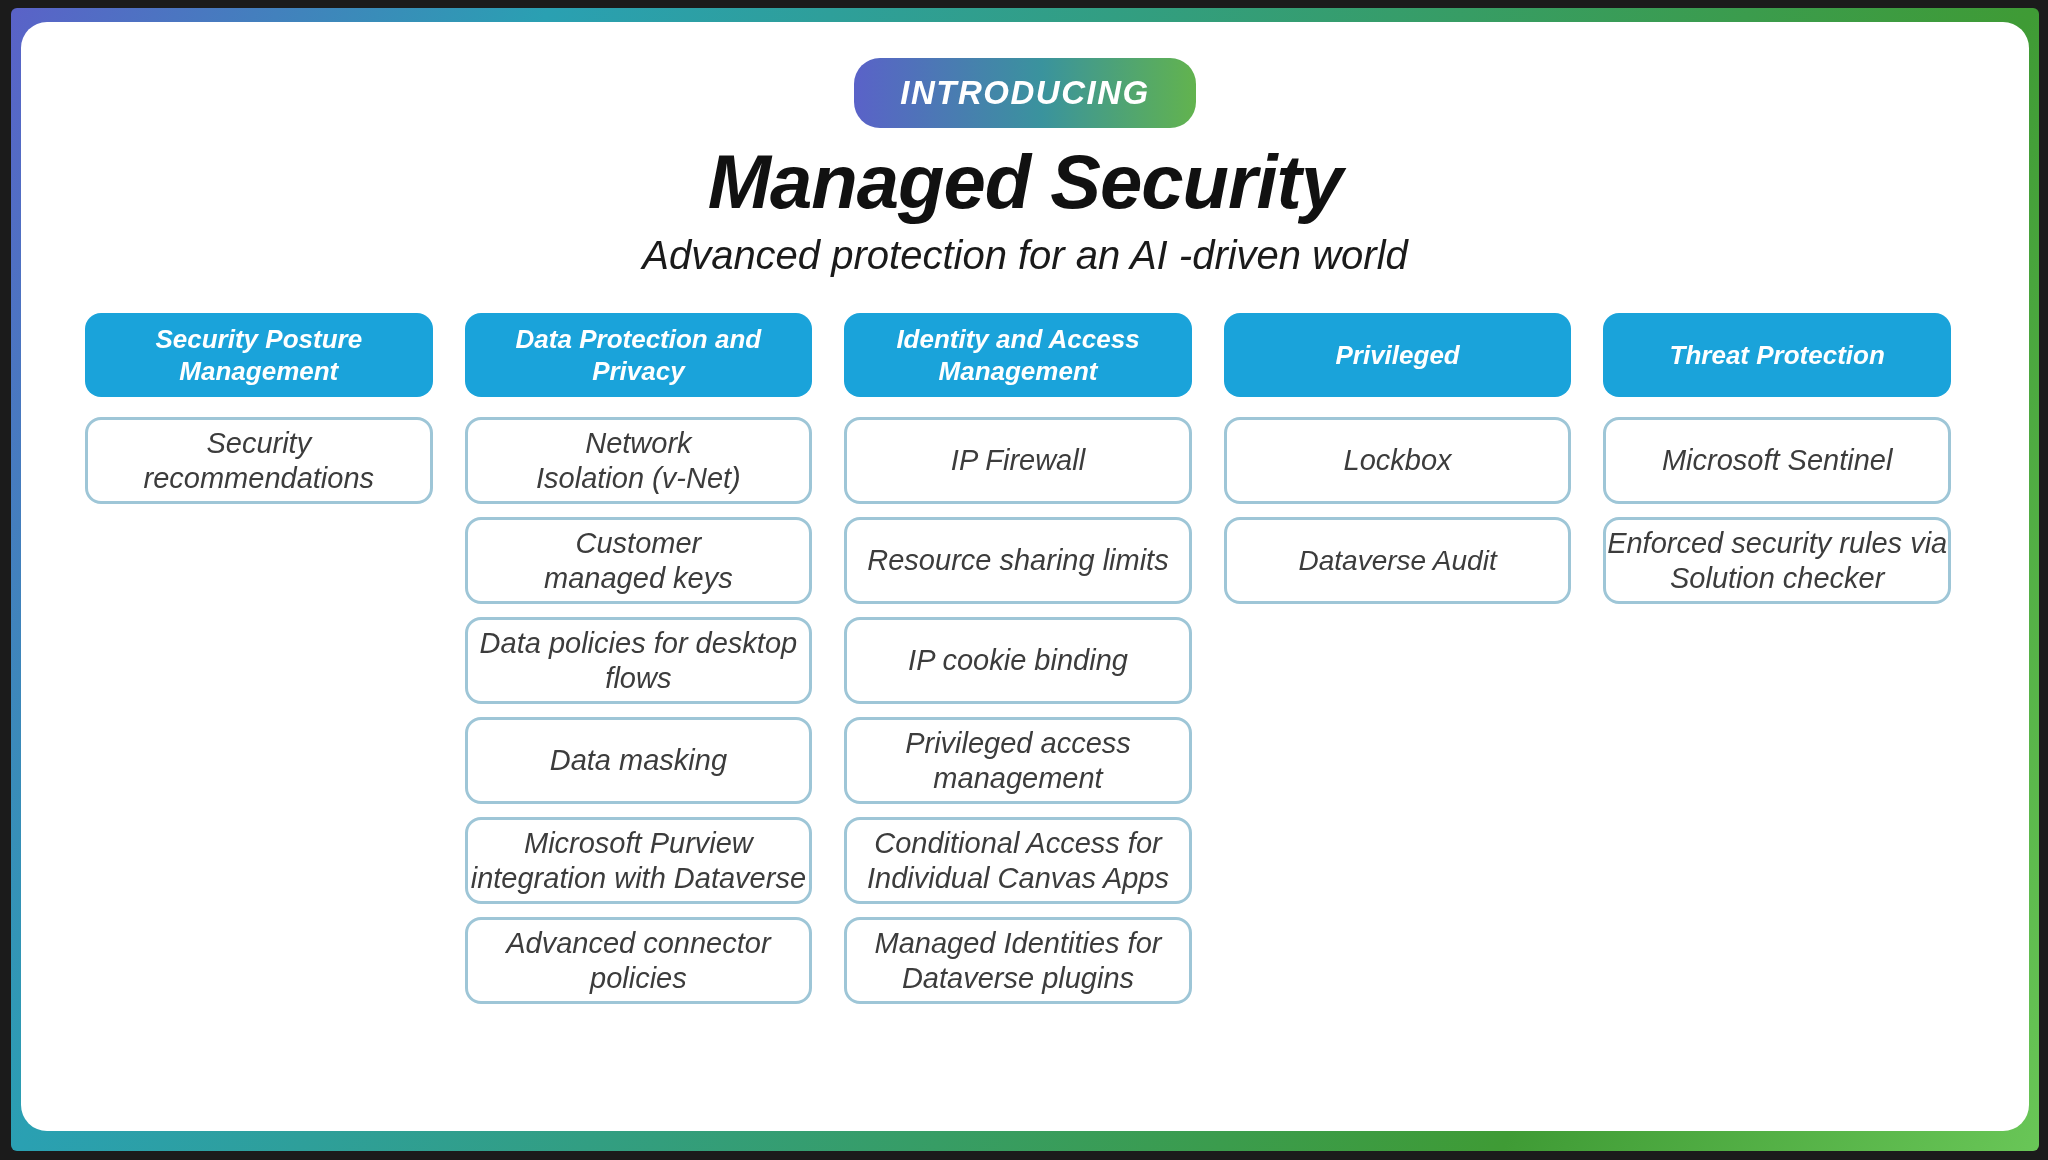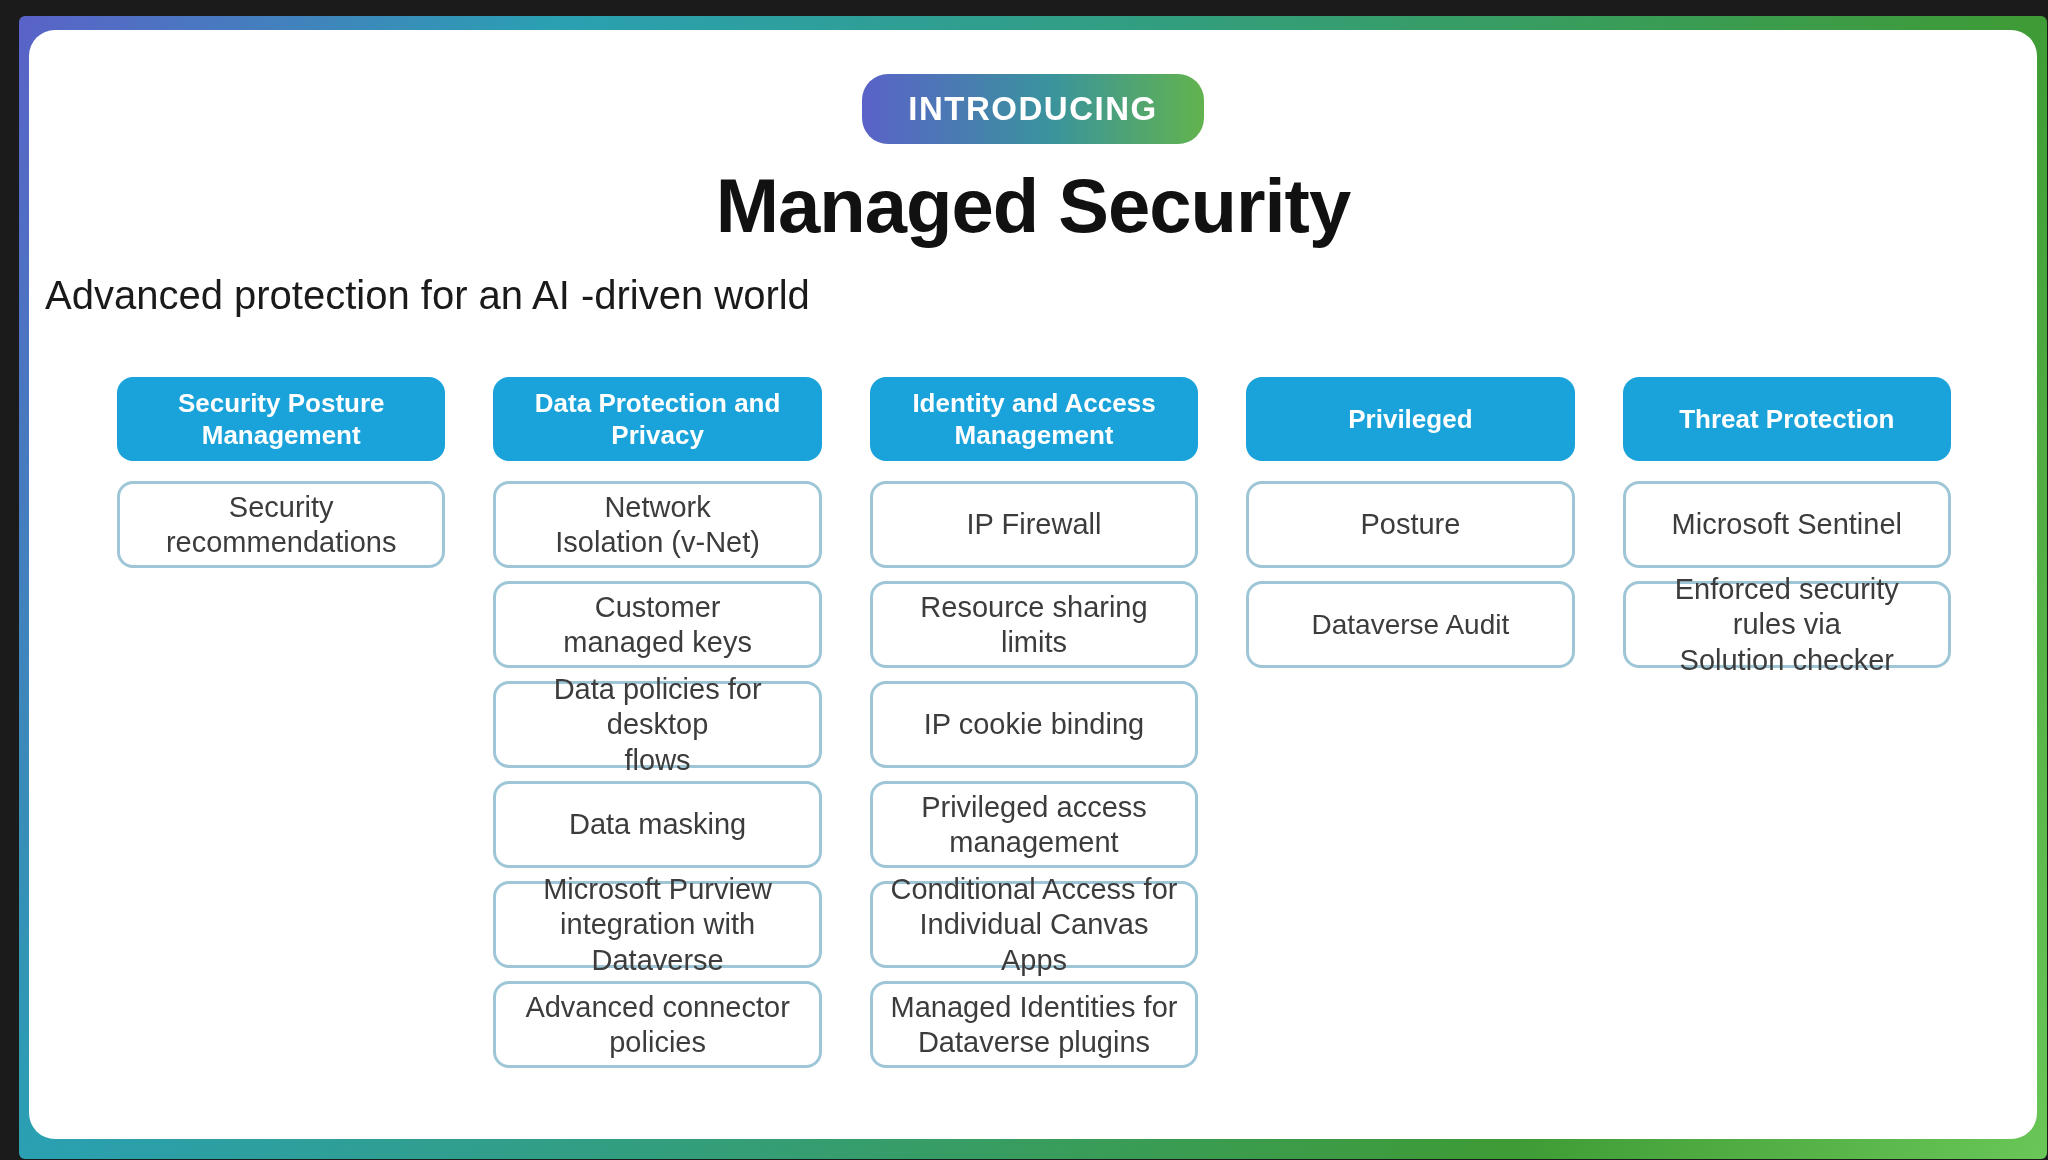--- a/index.html
+++ b/index.html
@@ -1,15 +1,15 @@
 <!DOCTYPE html>
 <html><head>
 <meta charset="utf-8">
 <style>
-  * { margin: 0; padding: 8px; box-sizing: border-box; }
+  * { margin: 0; padding: 0; box-sizing: border-box; font-style: italic; }
   html, body { width: 2048px; height: 1160px; }
   body {
     background: #1b1b1b;
     font-family: "Liberation Sans", "DejaVu Sans", sans-serif;
     position: relative;
     overflow: hidden;
   }
   .gradient-frame {
     position: absolute;
     top: 8px; left: 11px; right: 9px; bottom: 9px;
@@ -39,20 +39,21 @@
     margin-top: 10px;
     text-align: center;
     font-size: 76px;
     font-weight: 700;
     color: #111111;
     letter-spacing: -1px;
     line-height: 1.15;
   }
   .subtitle {
     margin-top: 6px;
+    text-align: center;
     font-size: 40px;
     font-weight: 400;
     color: #1a1a1a;
     line-height: 1.2;
   }
   .grid {
     margin: 34px 0 0 64px;
     width: 1866px;
     display: grid;
     grid-template-columns: repeat(5, 1fr);
@@ -161,21 +162,21 @@
         </div>
         <div class="item">
           <span>Managed Identities for
 Dataverse plugins</span>
         </div>
       </div>
 
       <div class="col">
         <div class="col-header">Privileged</div>
         <div class="item">
-          <span>Posture</span>
+          <span>Lockbox</span>
         </div>
         <div class="item">
           <span class="small">Dataverse Audit</span>
         </div>
       </div>
 
       <div class="col">
         <div class="col-header">Threat Protection</div>
         <div class="item">
           <span>Microsoft Sentinel</span>

